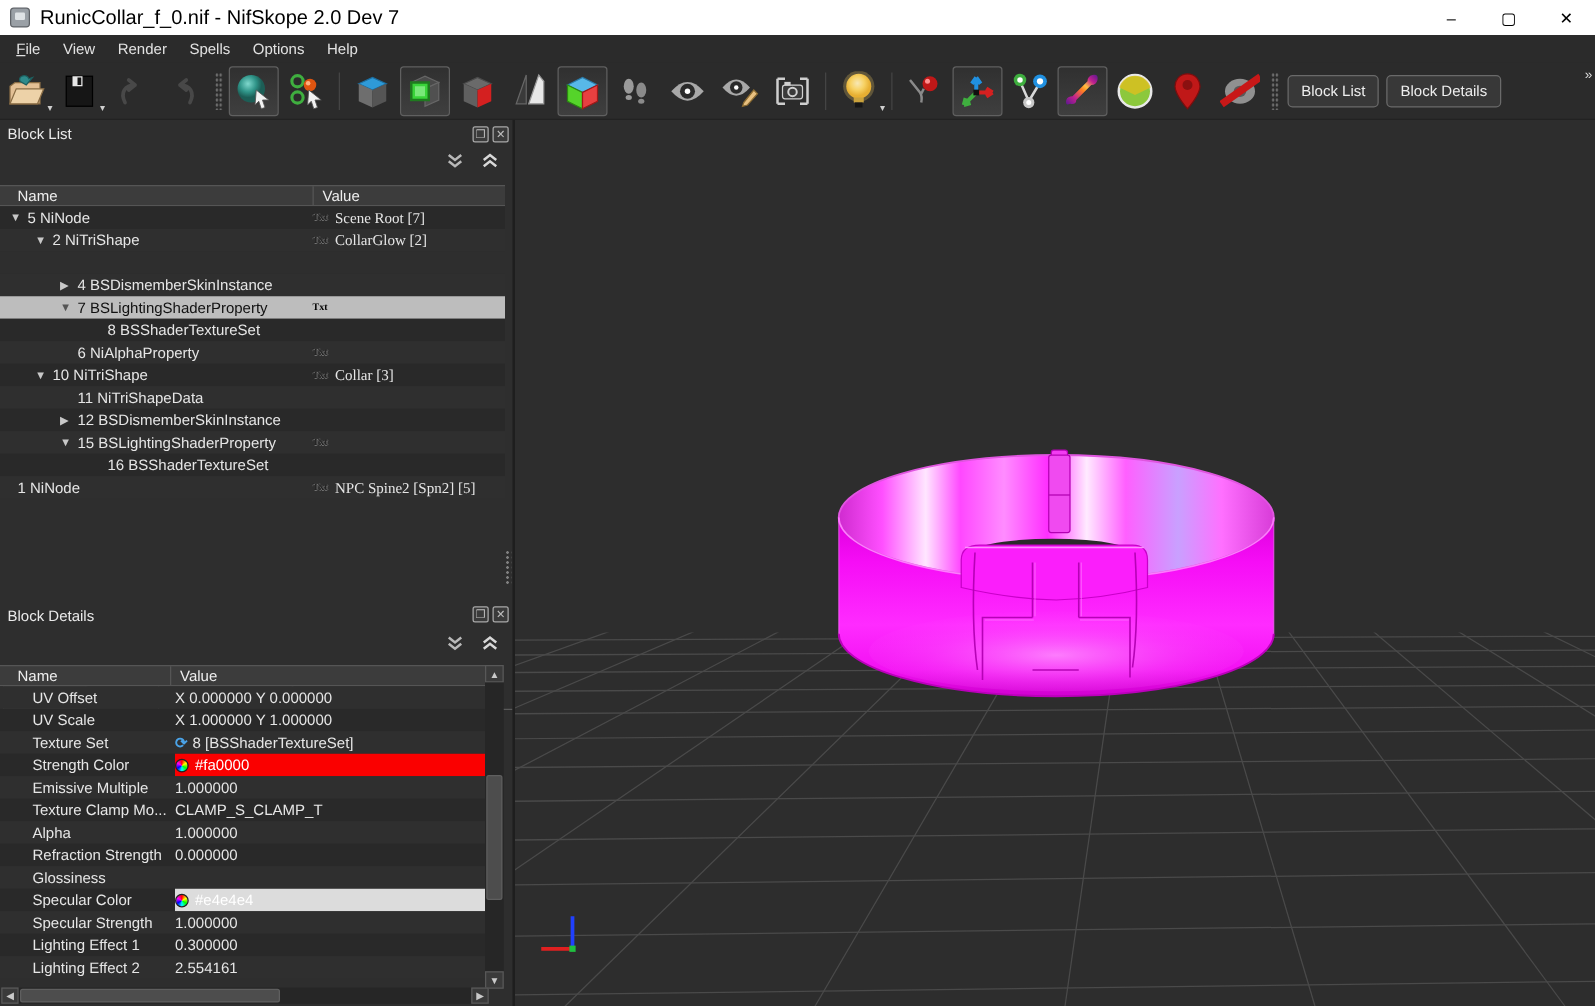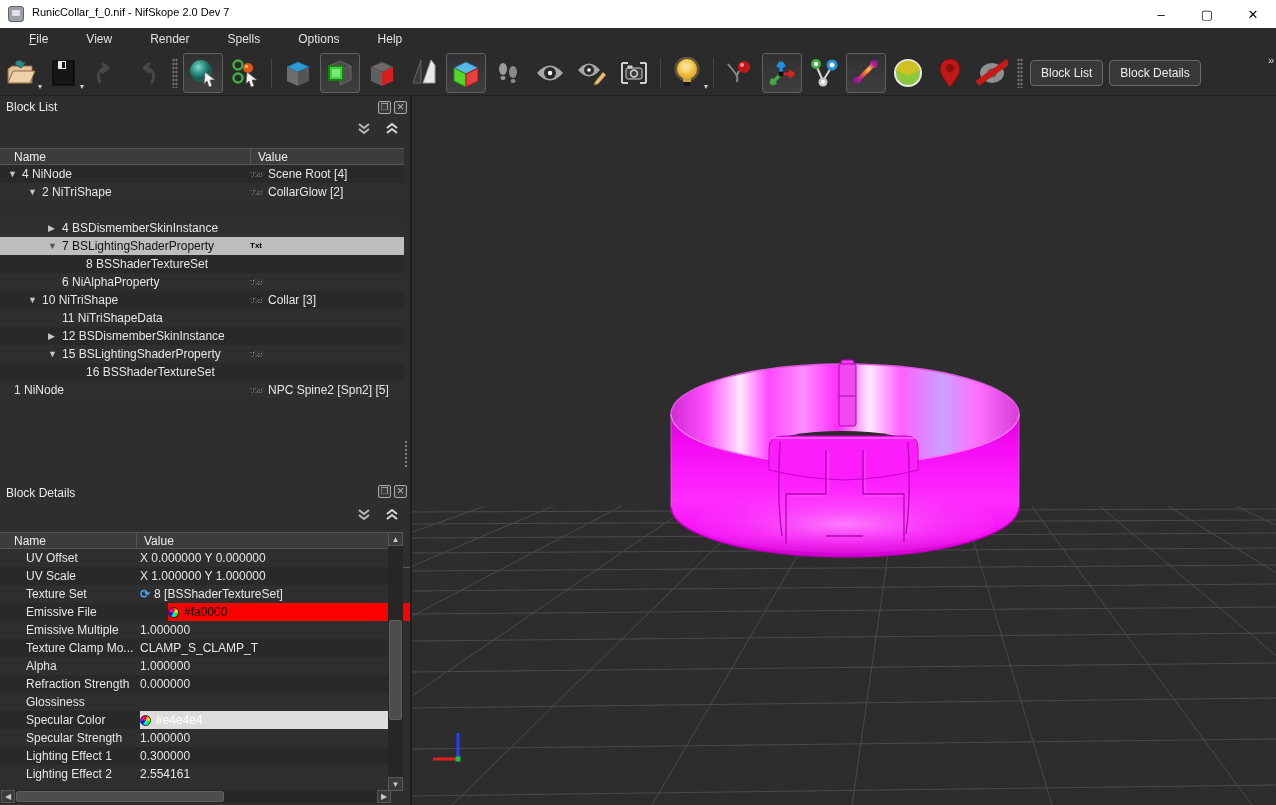--- a/index.html
+++ b/index.html
@@ -6,28 +6,28 @@
   html,body { width:1276px; height:805px; overflow:hidden; background:#2b2b2b;
     font-family:"Liberation Sans", sans-serif; font-size:12px; color:#e6e6e6; }
   #app { position:relative; width:1276px; height:805px; }
 
   
   #titlebar { position:absolute; left:0; top:0; width:1276px; height:28px; background:#ffffff; color:#000; }
   #app-icon { position:absolute; left:8px; top:6px; width:16px; height:16px; background:#9aa0a6;
     border:1px solid #5f6368; border-radius:3px; }
   #app-icon::after { content:""; position:absolute; left:3px; top:3px; width:8px; height:6px;
     background:#dfe3e6; border-radius:1px; }
-  #title-text { position:absolute; left:32px; top:6px; font-size:11px; color:#000; }
+  #title-text { position:absolute; left:32px; top:6px; font-size:16px; color:#000; }
   .wbtn { position:absolute; top:0; width:46px; height:28px; display:flex; align-items:center; justify-content:center;
     font-size:13px; color:#000; }
   #btn-min { right:92px; } #btn-max { right:46px; } #btn-close { right:0; }
 
   
   #menubar { position:absolute; left:0; top:28px; width:1276px; height:22px; background:#2b2b2b;
-    display:flex; align-items:center; padding-left:20px;gap:20px; }
+    display:flex; align-items:center; padding-left:4px; }
   .menu-item { display:inline-block; padding:3px 9px; color:#e2e2e2; font-size:12px; }
   .menu-item.accel::first-letter { text-decoration:underline; }
 
   
   #toolbar { position:absolute; left:0; top:50px; width:1276px; height:46px; background:#2b2b2b;
     border-bottom:1px solid #222; display:flex; align-items:center; }
   .tbtn { width:40px; height:40px; margin:0 1px; border-radius:3px; display:flex; align-items:center;
     justify-content:center; position:relative; }
   .tbtn.pressed { background:#3a3a3a; border:1px solid #606060;
     background:linear-gradient(#303030,#3f3f3f); }
@@ -52,21 +52,21 @@
   .chev { position:absolute; width:16px; height:14px; }
   .chev svg { display:block; }
 
   .grid-header { position:absolute; left:0; width:404px; height:17px; background:#3c3c3c;
     border-top:1px solid #555; border-bottom:1px solid #555; }
   .grid-header .h-name { position:absolute; left:14px; top:1px; color:#eee; }
   .grid-header .col-div { position:absolute; top:0; width:1px; height:15px; background:#555; }
 
   .trow { position:absolute; left:0; width:404px; height:18px; line-height:18px; white-space:nowrap; }
   .trow .nm { position:absolute; top:0; }
-  .trow .val { position:absolute; left:250px; top:0; display:flex; align-items:flex-start; height:18px; }
+  .trow .val { position:absolute; left:250px; top:0; display:flex; align-items:flex-start; height:18px;font-family:Liberation Serif, serif; }
   .zeb-a { background:#292929; } .zeb-b { background:#2f2f2f; }
   .selrow { background:#bdbdbd !important; color:#111 !important; }
   .exp { position:absolute; top:0; font-size:9px; color:#c8c8c8; }
   .selrow .exp { color:#555; }
   .txt-ico { font-size:8px; font-weight:bold; color:#222; letter-spacing:0;
     text-shadow:0 1px 0 rgba(220,220,220,.4), 1px 0 0 rgba(220,220,220,.25); margin-right:6px; }
   .selrow .txt-ico { color:#000; text-shadow:none; }
   .ind1 .exp{left:8px;} .ind1 .nm{left:22px;}
   .ind2 .exp{left:28px;} .ind2 .nm{left:42px;}
   .ind3 .exp{left:48px;} .ind3 .nm{left:62px;} .ind4 .nm{left:86px;}
@@ -76,21 +76,21 @@
     background:#2e2e2e; border:1px solid #5a5a5a; border-bottom:none; color:#d8d8d8; border-radius:2px 2px 0 0; }
   .tab.active { background:#454545; color:#fff; }
   #tabs-baseline { position:absolute; left:0; top:471px; width:410px; height:1px; background:#5a5a5a; }
   #hgrip { position:absolute; left:192px; top:476px; width:26px; height:4px;
     background-image:radial-gradient(#8a8a8a 1px, transparent 1.2px); background-size:4px 3px; }
 
   
   .drow { position:absolute; left:0; width:388px; height:18px; line-height:18px; white-space:nowrap; }
   .drow .nm { position:absolute; left:26px; top:0; }
   .drow .val { position:absolute; left:140px; top:0; height:18px; display:flex; align-items:center; width:248px; }
-  .hl-red { background:#fa0000; color:#000000;margin-left:28px; }
+  .hl-red { background:#fa0000; color:#ffffff; }
   .hl-gray { background:#dcdcdc; color:#fff; }
   .cwheel { width:11px; height:11px; border-radius:50%; margin-right:5px; flex:0 0 auto;
     background:conic-gradient(#f00,#ff0,#0f0,#0ff,#00f,#f0f,#f00); border:1px solid #222; }
   .linkico { color:#4aa3e8; font-size:12px; margin-right:4px; font-weight:bold; }
 
   
   .sb-btn { position:absolute; background:#3a3a3a; border:1px solid #585858; color:#c9c9c9;
     display:flex; align-items:center; justify-content:center; font-size:8px; }
   .sb-track { position:absolute; background:#262626; }
   .sb-thumb { position:absolute; background:#4d4d4d; border:1px solid #5f5f5f; border-radius:2px; }
@@ -339,24 +339,24 @@
     </div>
 
     <div class="grid-header" style="top:52px">
       <span class="h-name">Name</span>
       <span class="h-name" style="left:258px">Value</span>
       <span class="col-div" style="left:250px"></span>
     </div>
 
     <div class="trow ind1 zeb-a" style="top:69px">
         <span class="exp">▼</span>
-        <span class="nm">4 NiNode</span>
+        <span class="nm">5 NiNode</span>
         <span class="val">
           <span class="txt-ico">Txt</span>
-          <span>Scene Root [4]</span>
+          <span>Scene Root [7]</span>
         </span>
       </div>
     <div class="trow ind2 zeb-b" style="top:87px">
         <span class="exp">▼</span>
         <span class="nm">2 NiTriShape</span>
         <span class="val">
           <span class="txt-ico">Txt</span>
           <span>CollarGlow [2]</span>
         </span>
       </div>
@@ -448,21 +448,21 @@
         <span class="val">X 1.000000 Y 1.000000</span>
       </div>
     <div class="drow zeb-b" style="top:489px">
         <span class="nm">Texture Set</span>
         <span class="val">
           <span class="linkico">⟳</span>
           <span>8 [BSShaderTextureSet]</span>
         </span>
       </div>
     <div class="drow zeb-a" style="top:507px">
-        <span class="nm">Emissive File</span>
+        <span class="nm">Strength Color</span>
         <span class="val hl-red">
           <span class="cwheel"></span>
           <span>#fa0000</span>
         </span>
       </div>
     <div class="drow zeb-b" style="top:525px">
         <span class="nm">Emissive Multiple</span>
         <span class="val">1.000000</span>
       </div>
     <div class="drow zeb-a" style="top:543px">

